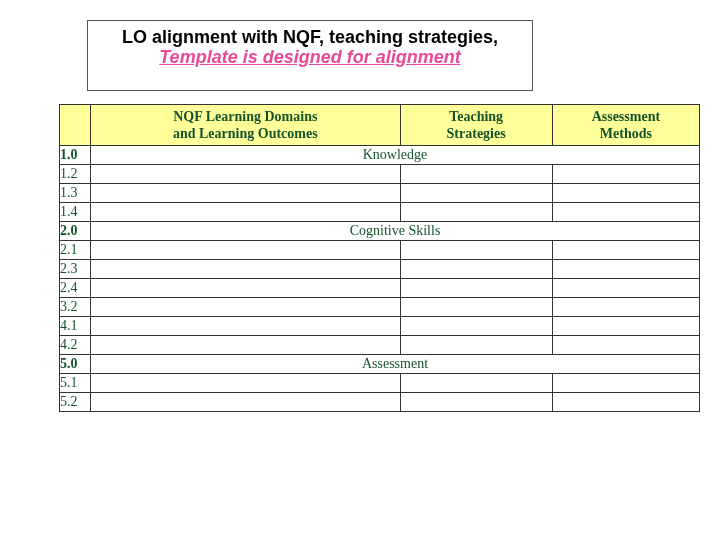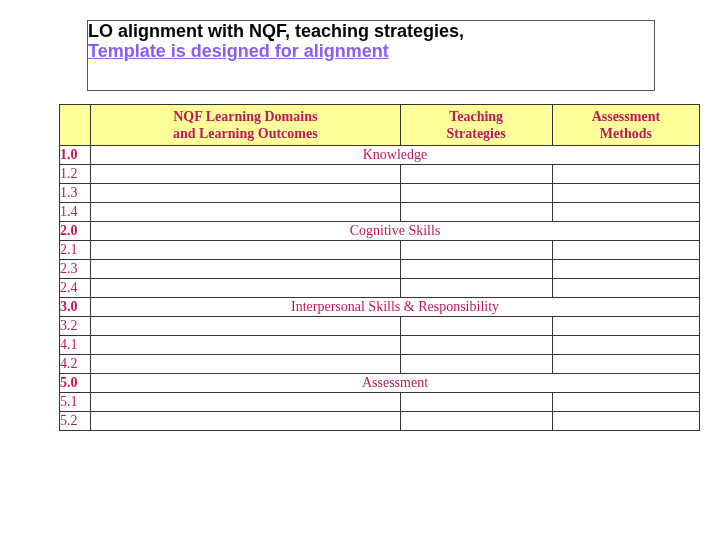--- a/index.html
+++ b/index.html
@@ -10,47 +10,49 @@
     body {
       width: 720px;
       height: 540px;
       position: relative;
       overflow: hidden;
     }
     .title-box {
       position: absolute;
       left: 87px;
       top: 20px;
-      width: 568px;
+      width: 446px;
       height: 71px;
       border: 1px solid #555555;
       box-sizing: border-box;
-      text-align: left;
+      text-align: center;
       font-family: "Liberation Sans", sans-serif;
       font-weight: bold;
       font-size: 18px;
       line-height: 20px;
       color: #000000;
+      padding-top: 6px;
     }
     .title-box .line { display: block; }
     .title-box .subtitle {
       display: block;
-      color: #8b5cf6;
+      color: #ec4899;
+      font-style: italic;
       text-decoration: underline;
       font-size: 18px;
     }
     table.lo-table {
       position: absolute;
       left: 59px;
       top: 104px;
       width: 641px;
       border-collapse: collapse;
       font-family: "Liberation Serif", serif;
       font-size: 14px;
-      color: #be185d;
+      color: #14532d;
     }
     table.lo-table td, table.lo-table th {
       border: 1px solid #333333;
       padding: 0;
       height: 18px;
       line-height: 18px;
     }
     table.lo-table th {
       background: #ffff99;
       font-weight: bold;
@@ -148,24 +150,20 @@
       <td></td>
       <td></td>
     </tr>
     <tr>
       <td class="num">2.4</td>
       <td></td>
       <td></td>
       <td></td>
     </tr>
 
-    <tr class="section">
-      <td class="num">3.0</td>
-      <td class="section-label" colspan="3">Interpersonal Skills &amp; Responsibility</td>
-    </tr>
     <tr>
       <td class="num">3.2</td>
       <td></td>
       <td></td>
       <td></td>
     </tr>
 
     <tr>
       <td class="num">4.1</td>
       <td></td>

